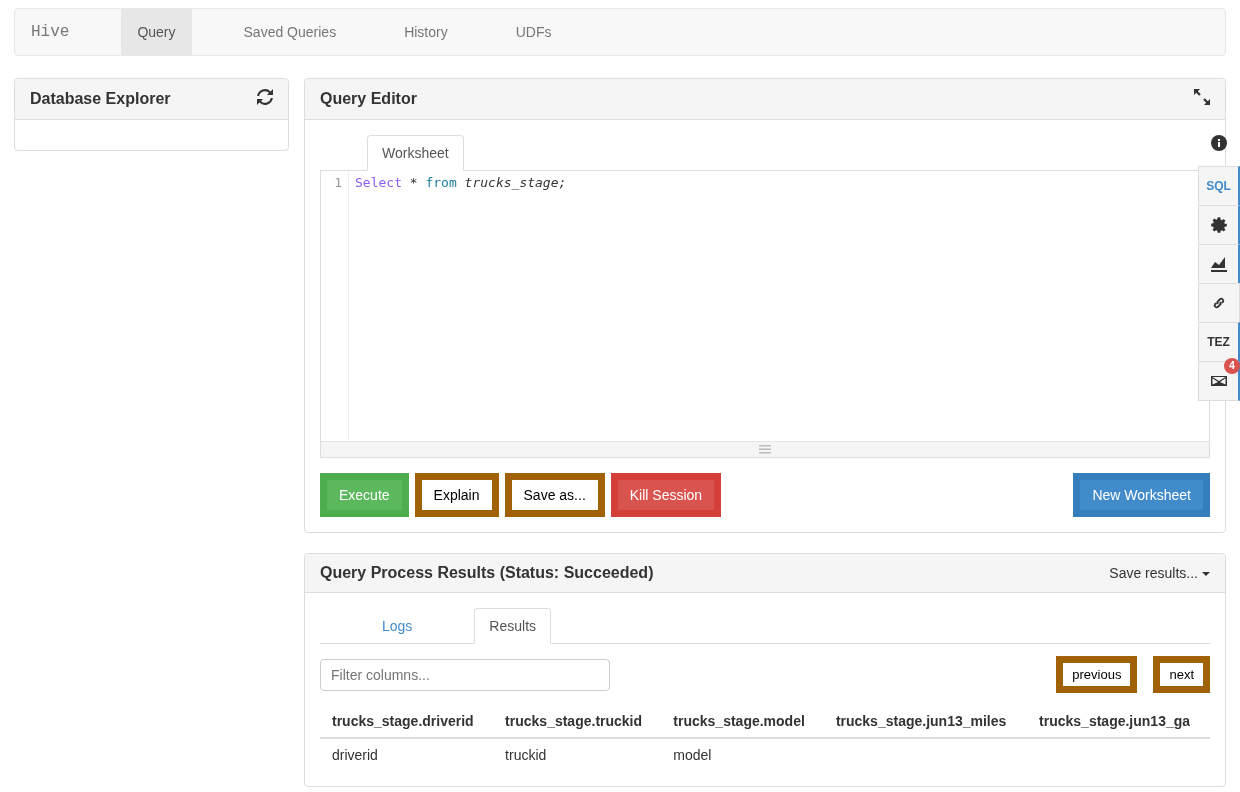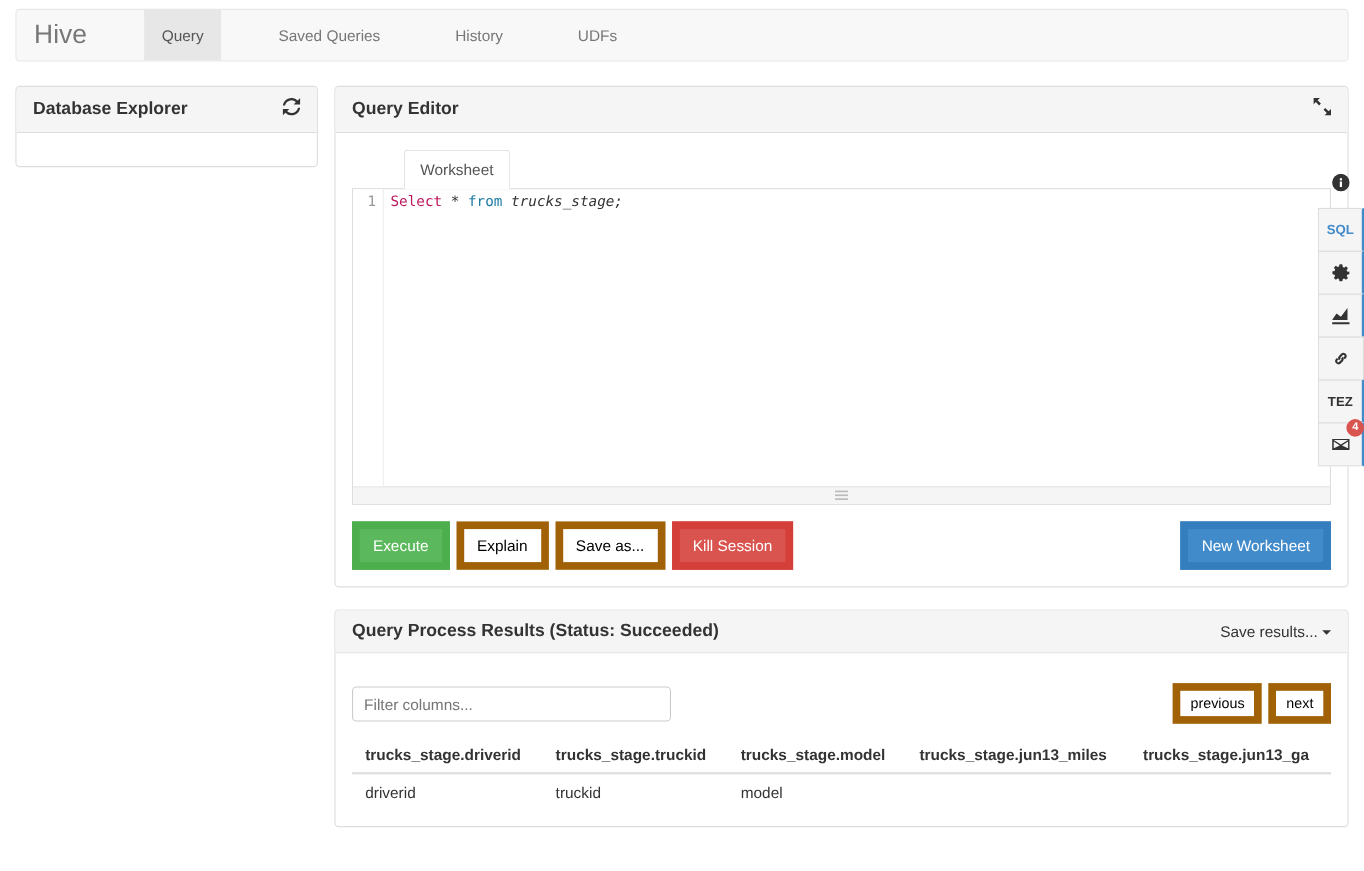--- a/index.html
+++ b/index.html
@@ -14,22 +14,23 @@
   margin: 8px 14px;
   border: 1px solid #e7e7e7;
   border-radius: 4px;
   background: #f8f8f8;
   display: flex;
   align-items: center;
   height: 48px;
 }
 .topnav .brand {
   padding: 0 16px;
-  font-size: 24px;
+  font-size: 16px;
   color: #777;
+  font-family: Liberation Mono, monospace;
 }
 .topnav .nav-item {
   padding: 15px 16px;
   color: #777;
   cursor: pointer;
   margin-left: 36px;
 }
 .topnav .nav-item.active {
   background: #e7e7e7;
   color: #555;
@@ -92,21 +93,21 @@
   padding: 4px 6px 4px 4px;
   color: #999;
   background: #fff;
   border-right: 1px solid #eee;
 }
 .code {
   flex: 1;
   padding: 4px 6px;
   white-space: pre;
 }
-.kw-select { color: #be185d; }
+.kw-select { color: #8b5cf6; }
 .kw-from { color: #1a7aa3; }
 .ident { color: #333; font-style: italic; }
 .resize-bar {
   height: 16px;
   background: #f5f5f5;
   border-top: 1px solid #e5e5e5;
   text-align: center;
   color: #bbb;
   font-size: 12px;
   line-height: 16px;
@@ -140,39 +141,39 @@
   align-items: center;
   margin: 12px 0;
 }
 .filter-input {
   width: 290px;
   padding: 7px 10px;
   border: 1px solid #ccc;
   border-radius: 4px;
   font-size: 14px;
 }
-.pager { margin-left: auto; display: flex; gap: 6px; }
+.pager { margin-left: auto; display: flex; gap: 16px; }
 table.results {
   width: 100%;
   border-collapse: collapse;
   font-size: 14px;
 }
 table.results th {
   text-align: left;
   padding: 8px 12px;
   border-bottom: 2px solid #ddd;
   white-space: nowrap;
 }
 table.results td {
   padding: 8px 12px;
   border-top: 1px solid #ddd;
 }
 .sidebar {
   position: fixed;
-  top: 147px;
+  top: 124px;
   right: 0;
   width: 42px;
   display: flex;
   flex-direction: column;
 }
 .side-item {
   width: 42px;
   height: 40px;
   background: #f5f5f5;
   border: 1px solid #ddd;
@@ -282,20 +283,24 @@
     </div>
 
     <div class="panel" style="margin-top:20px">
       <div class="panel-heading">
         <span>Query Process Results (Status: Succeeded)</span>
         <span class="right">
           <span>Save results...</span><span class="caret"></span>
         </span>
       </div>
       <div class="panel-body">
+        <div class="tabs">
+          <div class="tab">Logs</div>
+          <div class="tab active">Results</div>
+        </div>
         <div class="filter-row">
           <input type="text" class="filter-input" placeholder="Filter columns..." style="">
           <div class="pager">
             <button class="btn btn-sm">previous</button>
             <button class="btn btn-sm">next</button>
           </div>
         </div>
         <div style="overflow-x:hidden">
         <table class="results">
           <thead>

